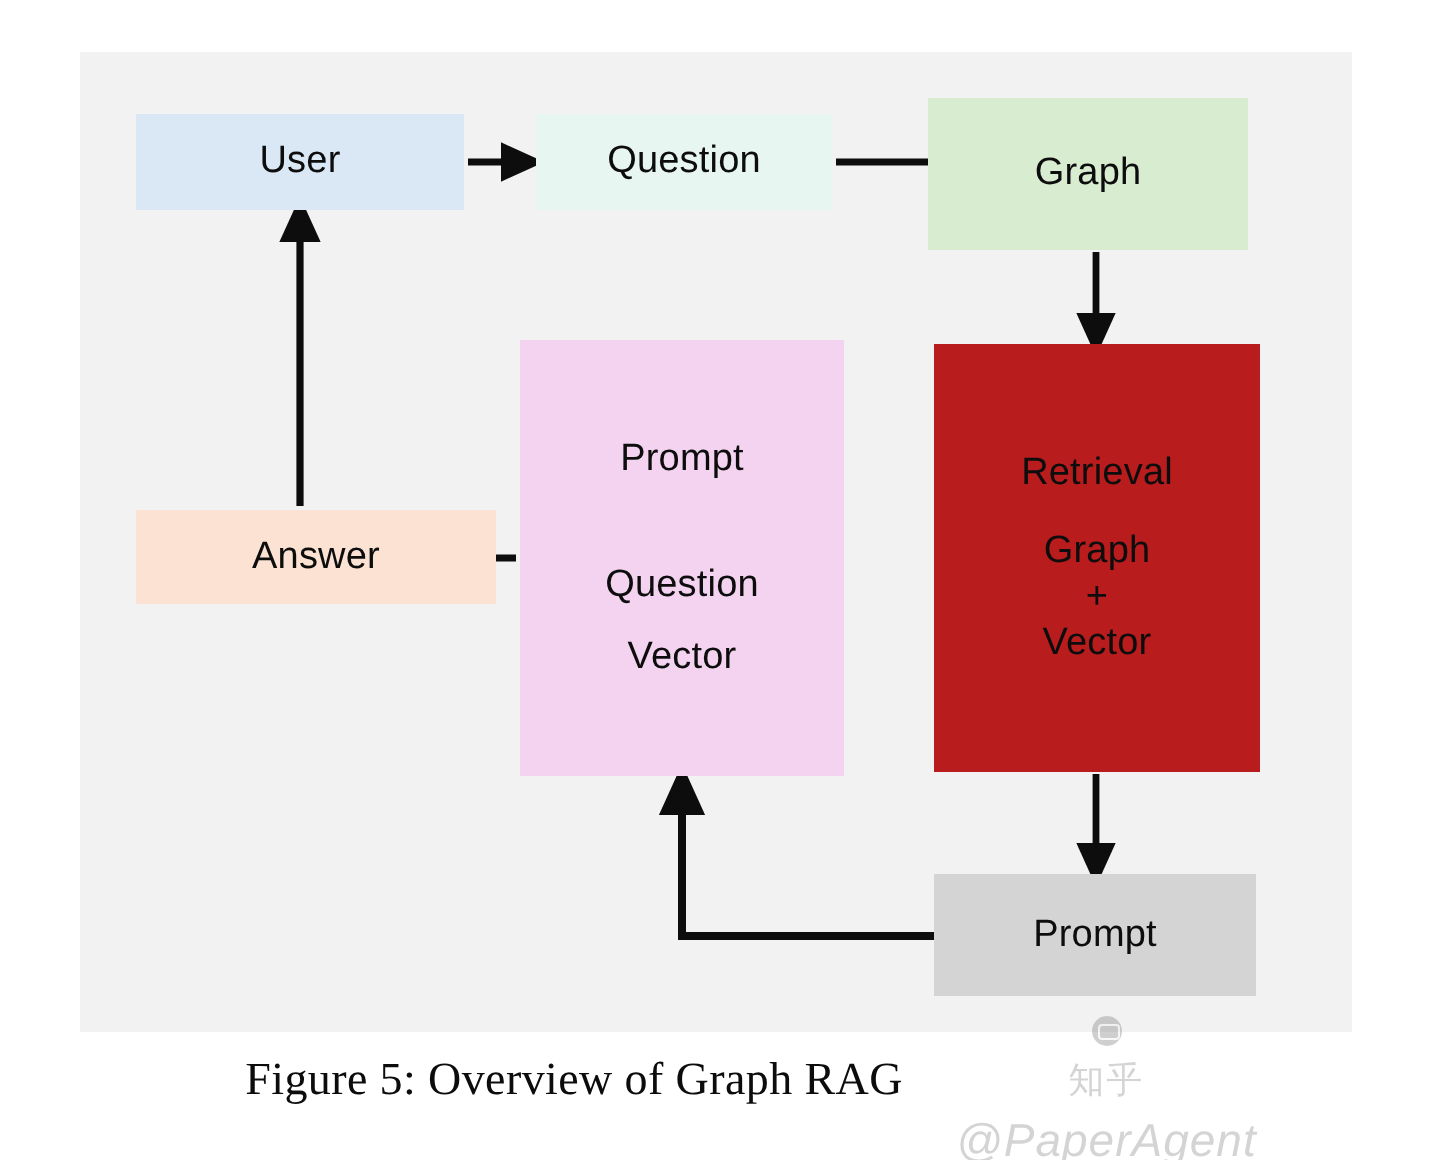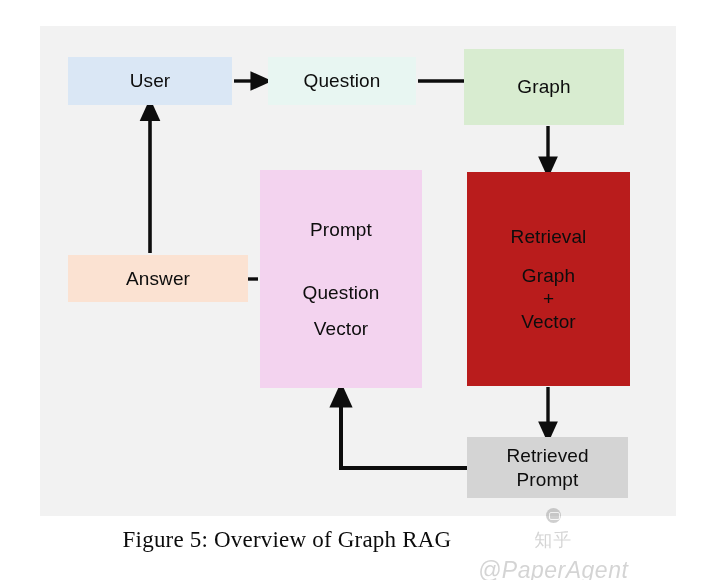--- a/index.html
+++ b/index.html
@@ -188,21 +188,20 @@
       <span class="gap"></span>
       <span class="line">Question</span>
       <span class="line">Vector</span>
     </div>
 
     <div class="node" id="node-answer" style="background: rgb(251, 226, 210);">
       <span class="line">Answer</span>
     </div>
 
     <div class="node" id="node-retrieved" style="background: rgb(212, 212, 212);">
-      <span class="line">Retrieved</span>
       <span class="line">Prompt</span>
     </div>
 
   </div>
 
   <div id="caption">Figure 5: Overview of Graph RAG</div>
 
   <div id="watermark">
     <span class="wm-logo"></span>
     <span class="wm-cn">知乎</span>

